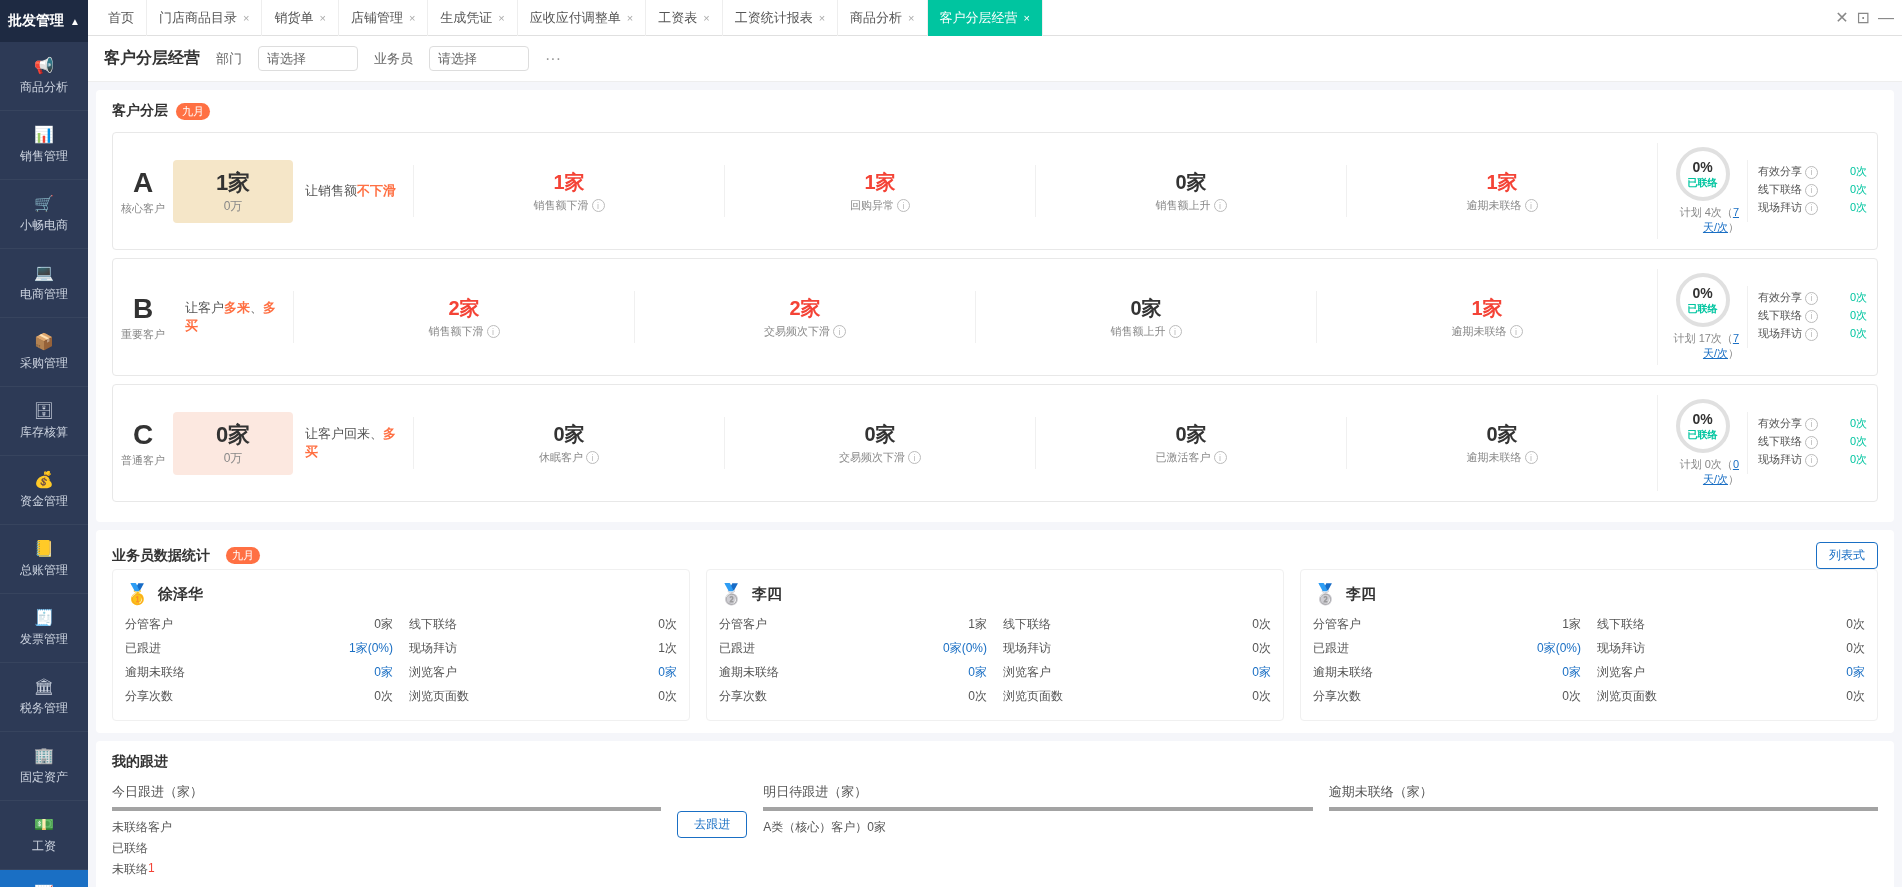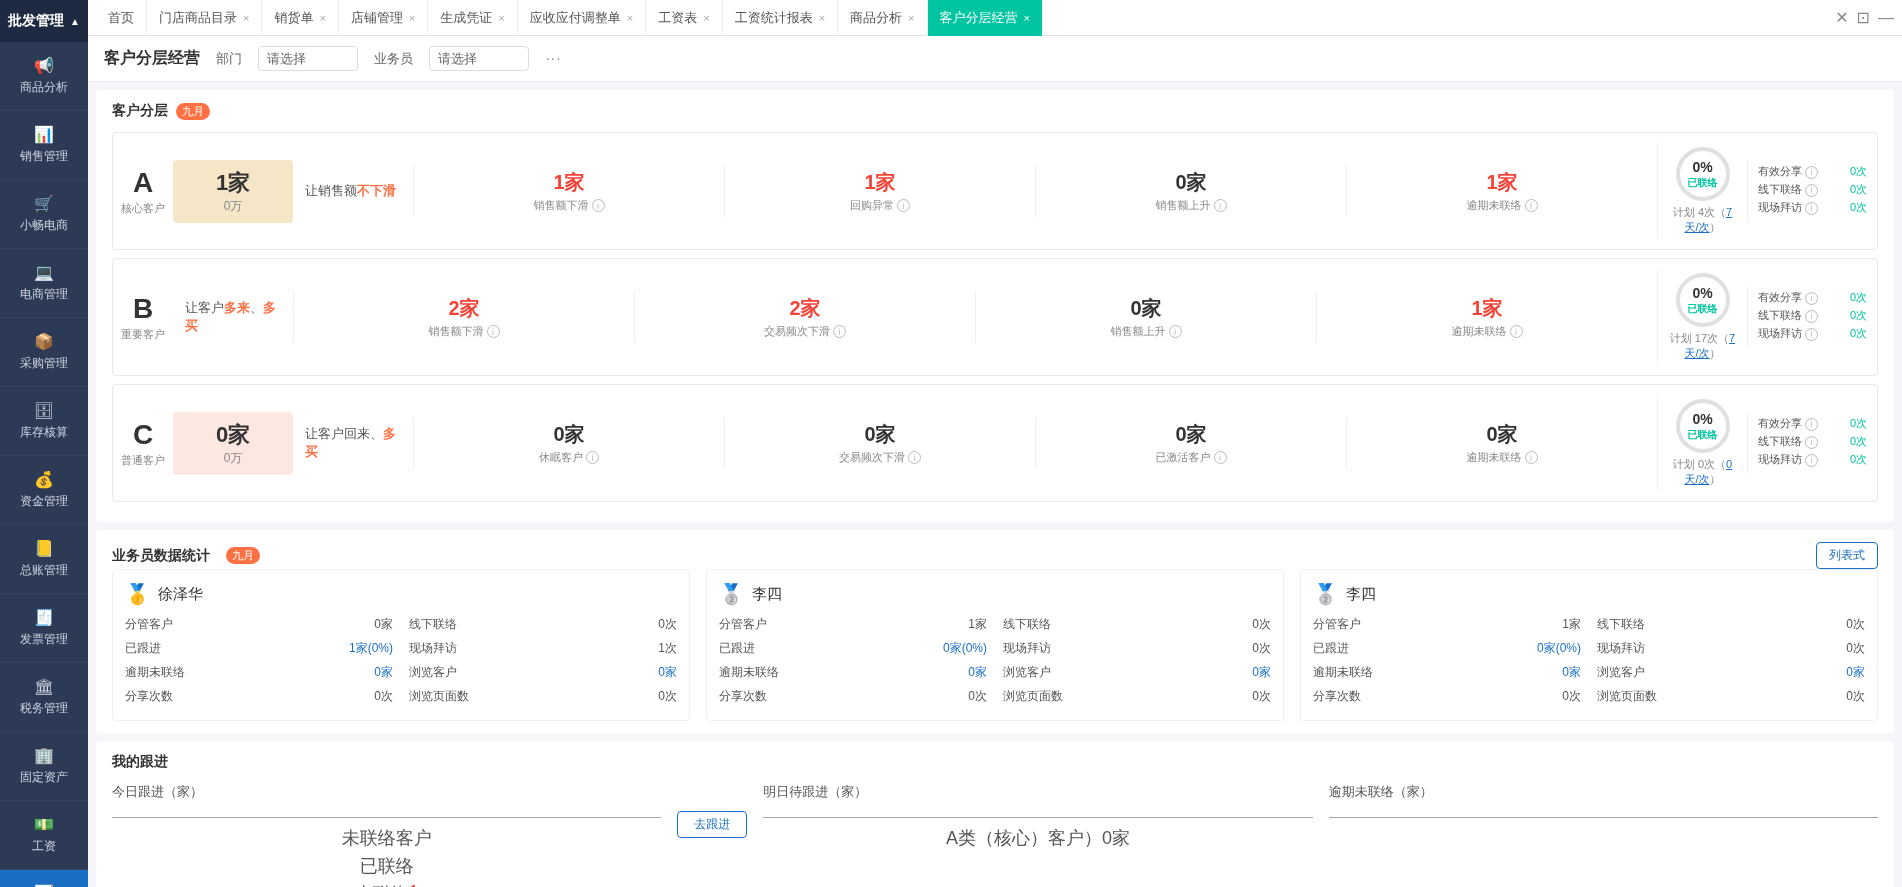--- a/index.html
+++ b/index.html
@@ -202,21 +202,21 @@
       border: 4px solid #e0e0e0;
       display: flex;
       flex-direction: column;
       align-items: center;
       justify-content: center;
       font-size: 14px;
       font-weight: bold;
       color: #333;
     }
     .circle-sub { font-size: 10px; color: #00c5a0; margin-top: 1px; }
-    .plan-text { font-size: 11px; color: #888; text-align: center; margin-top: 4px; }
+    .plan-text { font-size: 11px; color: #888; text-align: right; margin-top: 4px; }
     .plan-link { color: #1a6fc4; text-decoration: underline; font-size: 11px; }
 
     .tier-right-stats {
       width: 130px;
       flex-shrink: 0;
       border-left: 1px solid #f0f0f0;
       padding: 4px 10px;
       font-size: 11px;
       color: #555;
     }
@@ -256,52 +256,52 @@
       border-radius: 4px;
       padding: 12px;
     }
     .staff-name-row {
       display: flex;
       align-items: center;
       gap: 8px;
       margin-bottom: 10px;
     }
     .staff-medal { font-size: 20px; }
-    .staff-name { font-size: 15px; font-weight: normal; color: #333; }
+    .staff-name { font-size: 15px; font-weight: bold; color: #333; }
     .staff-stats-grid {
       display: grid;
       grid-template-columns: 1fr 1fr;
       gap: 4px 16px;
     }
     .staff-stat-row { display: flex; justify-content: space-between; font-size: 12px; color: #555; margin-bottom: 3px; }
     .staff-stat-val { color: #1a6fc4; cursor: pointer; }
     .staff-stat-val-plain { color: #555; }
 
     
     .follow-section {
       background: #fff;
       margin: 0 8px 8px;
       border-radius: 4px;
       padding: 12px 16px;
     }
     .follow-title { font-size: 14px; font-weight: bold; color: #333; margin-bottom: 12px; }
-    .follow-col-title { font-size: 13px; color: #555; margin-bottom: 8px; border-bottom: 1px solid #a3a3a3; padding-bottom: 16px; }
+    .follow-col-title { font-size: 13px; color: #555; margin-bottom: 8px; border-bottom: 4px solid #a3a3a3; padding-bottom: 6px; }
     .follow-go-btn {
       background: #fff;
       border: 1px solid #1a6fc4;
       color: #1a6fc4;
       border-radius: 4px;
       padding: 4px 16px;
       font-size: 12px;
       cursor: pointer;
       white-space: nowrap;
       align-self: start;
       margin-top: 0;
     }
-    .follow-row { font-size: 18px; color: #555; display: flex; justify-content: center; margin-bottom: 4px; }
+    .follow-row { font-size: 12px; color: #555; display: flex; justify-content: flex-start; margin-bottom: 4px; }
   </style>
 </head>
 <body>
 
 <div class="sidebar">
   <div class="sidebar-top">
     <span>批发管理</span>
     <span class="arrow">▲</span>
   </div>
   <div id="sidebar-items-container">

